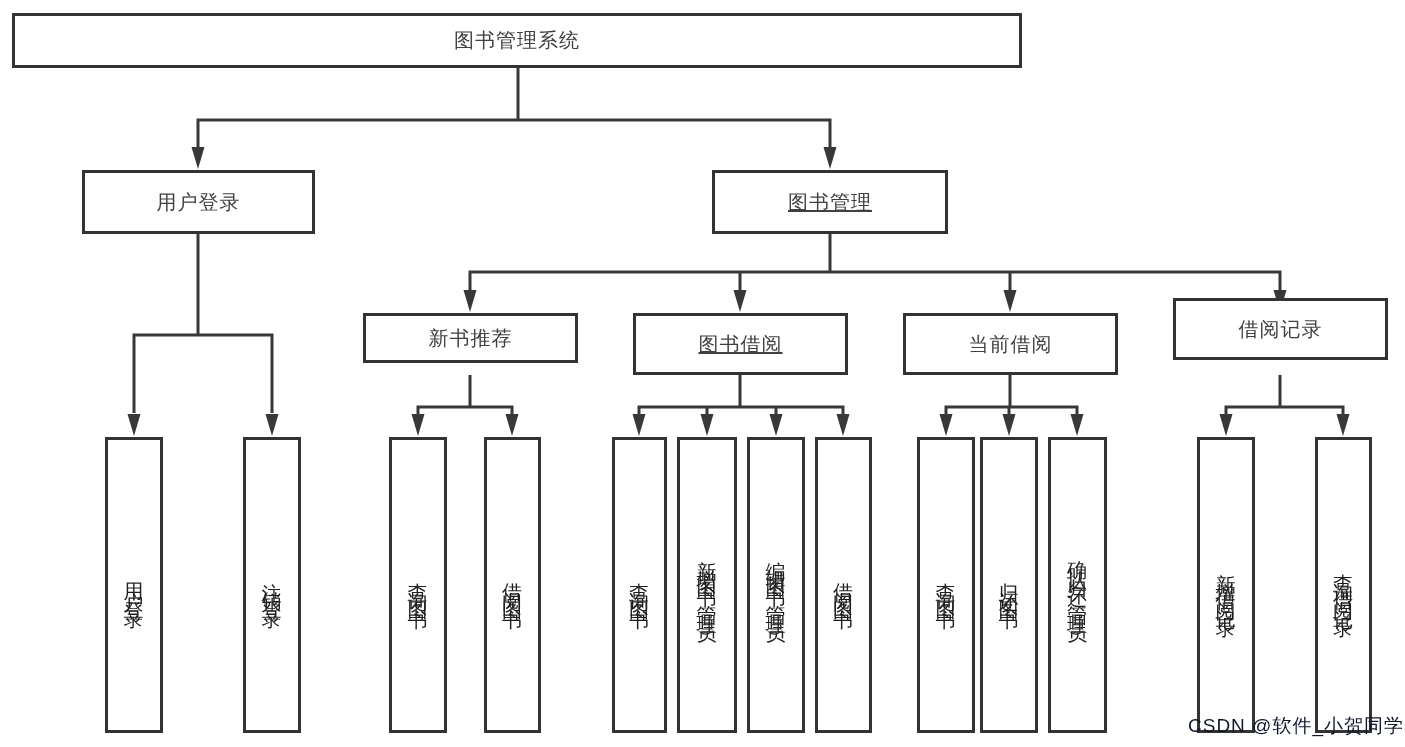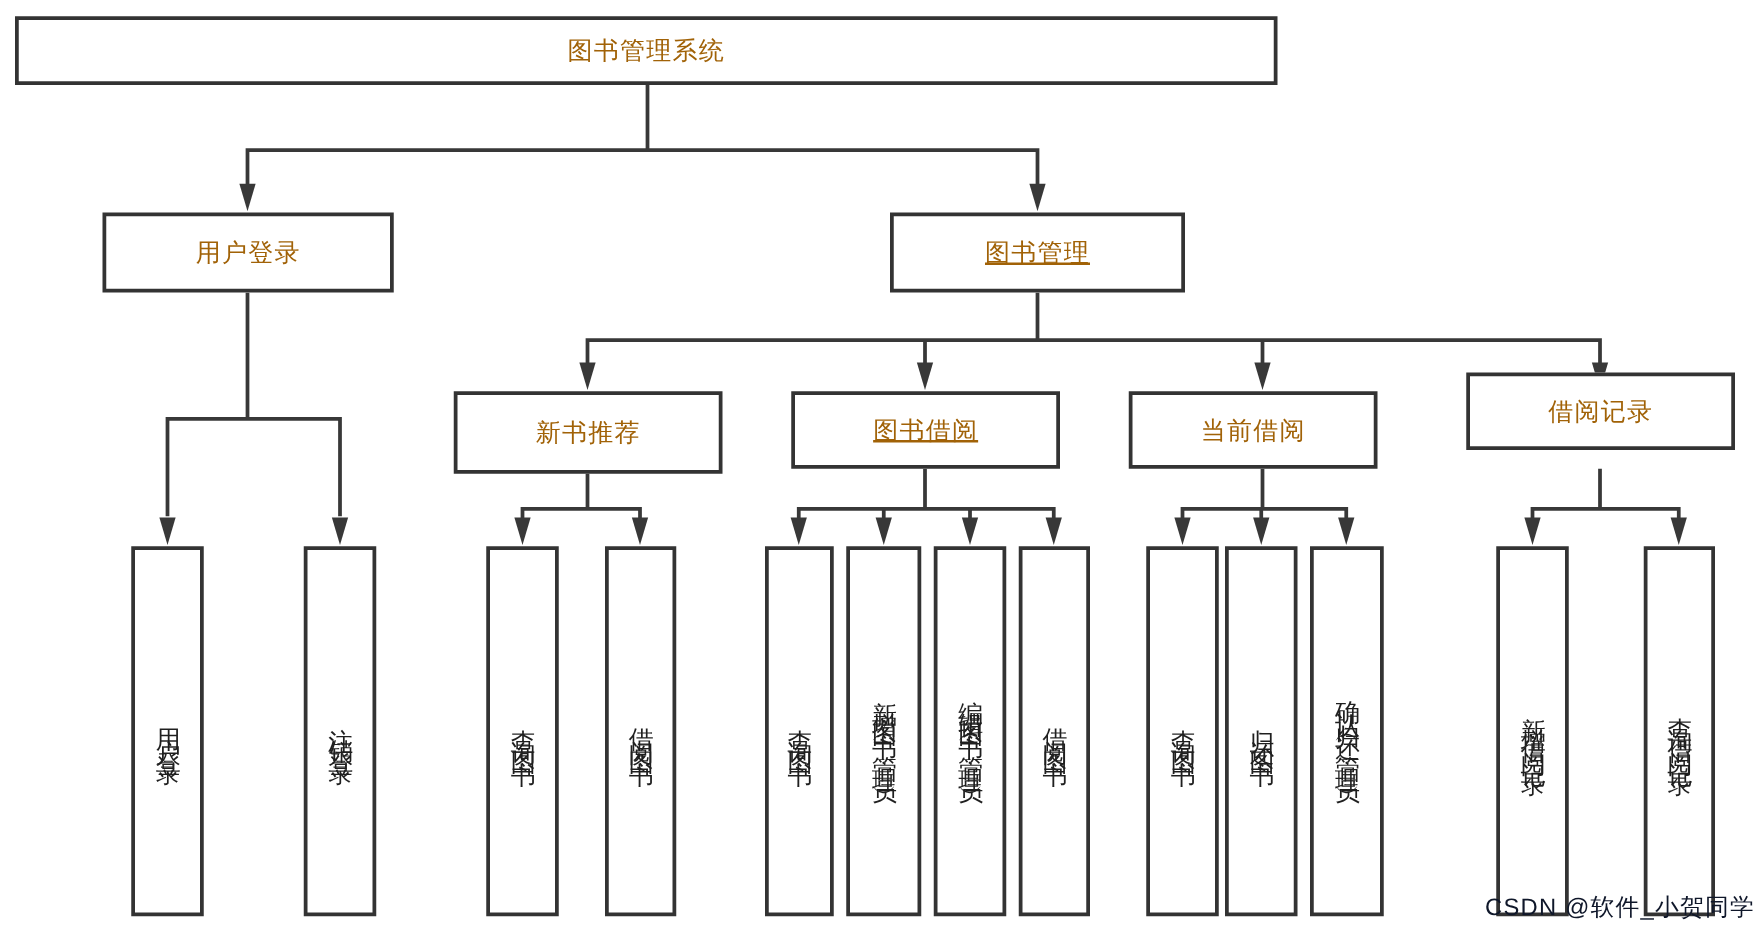--- a/index.html
+++ b/index.html
@@ -10,21 +10,21 @@
     position:relative;overflow:hidden;
   }
   #canvas{position:relative;width:1405px;height:747px;}
   #connectors{position:absolute;left:0;top:0;z-index:1;}
   .hbox{
     position:absolute;z-index:2;
     box-sizing:border-box;
     border:3px solid #333333;
     background:#ffffff;
     display:flex;align-items:center;justify-content:center;
-    font-size:20px;color:#a16207;
+    font-size:20px;color:#404040;
     letter-spacing:1px;
     white-space:nowrap;
   }
   .vbox{
     position:absolute;z-index:2;
     box-sizing:border-box;
     border:3px solid #333333;
     background:#ffffff;
     display:flex;align-items:center;justify-content:center;
     font-size:20px;color:#1f1f1f;
@@ -103,27 +103,27 @@
     <span>图书管理系统</span>
   </div>
 
   <div class="hbox" style="left:82px;top:170px;width:233px;height:64px;">
     <span>用户登录</span>
   </div>
   <div class="hbox" style="left:712px;top:170px;width:236px;height:64px;text-decoration:underline;">
     <span>图书管理</span>
   </div>
 
-  <div class="hbox" style="left:363px;top:313px;width:215px;height:66px;">
+  <div class="hbox" style="left:363px;top:313px;width:215px;height:50px;">
     <span>新书推荐</span>
   </div>
   <div class="hbox" style="left:633px;top:313px;width:215px;height:62px;text-decoration:underline;">
     <span>图书借阅</span>
   </div>
-  <div class="hbox" style="left:903px;top:313px;width:199px;height:62px;">
+  <div class="hbox" style="left:903px;top:313px;width:215px;height:62px;">
     <span>当前借阅</span>
   </div>
   <div class="hbox" style="left:1173px;top:298px;width:215px;height:62px;">
     <span>借阅记录</span>
   </div>
 
   <div class="vbox" style="left:105px;top:437px;width:58px;height:296px;">
     <span class="vtext">用户登录</span>
   </div>
   <div class="vbox" style="left:243px;top:437px;width:58px;height:296px;">

